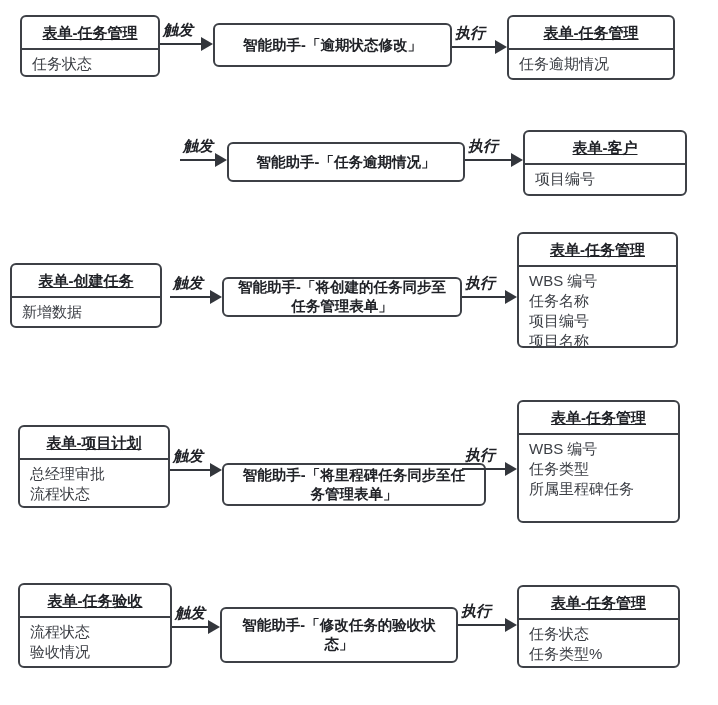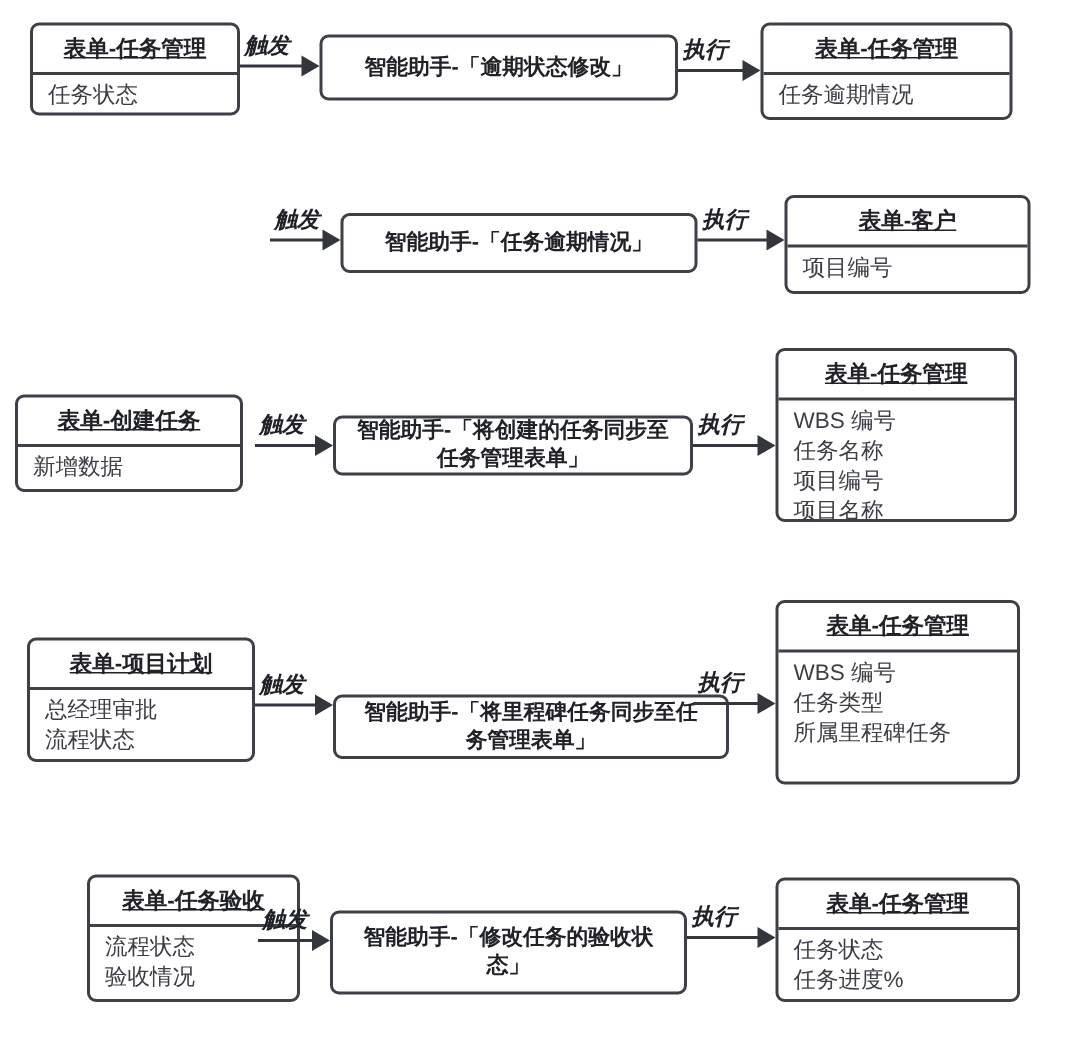--- a/index.html
+++ b/index.html
@@ -125,21 +125,21 @@
   </div>
   <div class="box" style="left:517px;top:400px;width:163px;height:123px;">
     <div class="box-header">表单-任务管理</div>
     <div class="box-body">
       <div class="field">WBS 编号</div>
       <div class="field">任务类型</div>
       <div class="field">所属里程碑任务</div>
     </div>
   </div>
 
-  <div class="box" style="left:18px;top:583px;width:142px;height:85px;margin-left:40px;">
+  <div class="box" style="left:18px;top:583px;width:154px;height:85px;">
     <div class="box-header">表单-任务验收</div>
     <div class="box-body">
       <div class="field">流程状态</div>
       <div class="field">验收情况</div>
     </div>
   </div>
   <div class="arrow" style="left:172px;top:626px;width:48px;">
     <span class="arrow-label">触发</span>
     <span class="arrow-line"></span>
     <span class="arrow-head"></span>
@@ -149,17 +149,17 @@
   </div>
   <div class="arrow" style="left:458px;top:624px;width:59px;">
     <span class="arrow-label">执行</span>
     <span class="arrow-line"></span>
     <span class="arrow-head"></span>
   </div>
   <div class="box" style="left:517px;top:585px;width:163px;height:83px;">
     <div class="box-header">表单-任务管理</div>
     <div class="box-body">
       <div class="field">任务状态</div>
-      <div class="field">任务进度%</div>
+      <div class="field">任务类型%</div>
     </div>
   </div>
 
 </div>
 
 </body></html>

